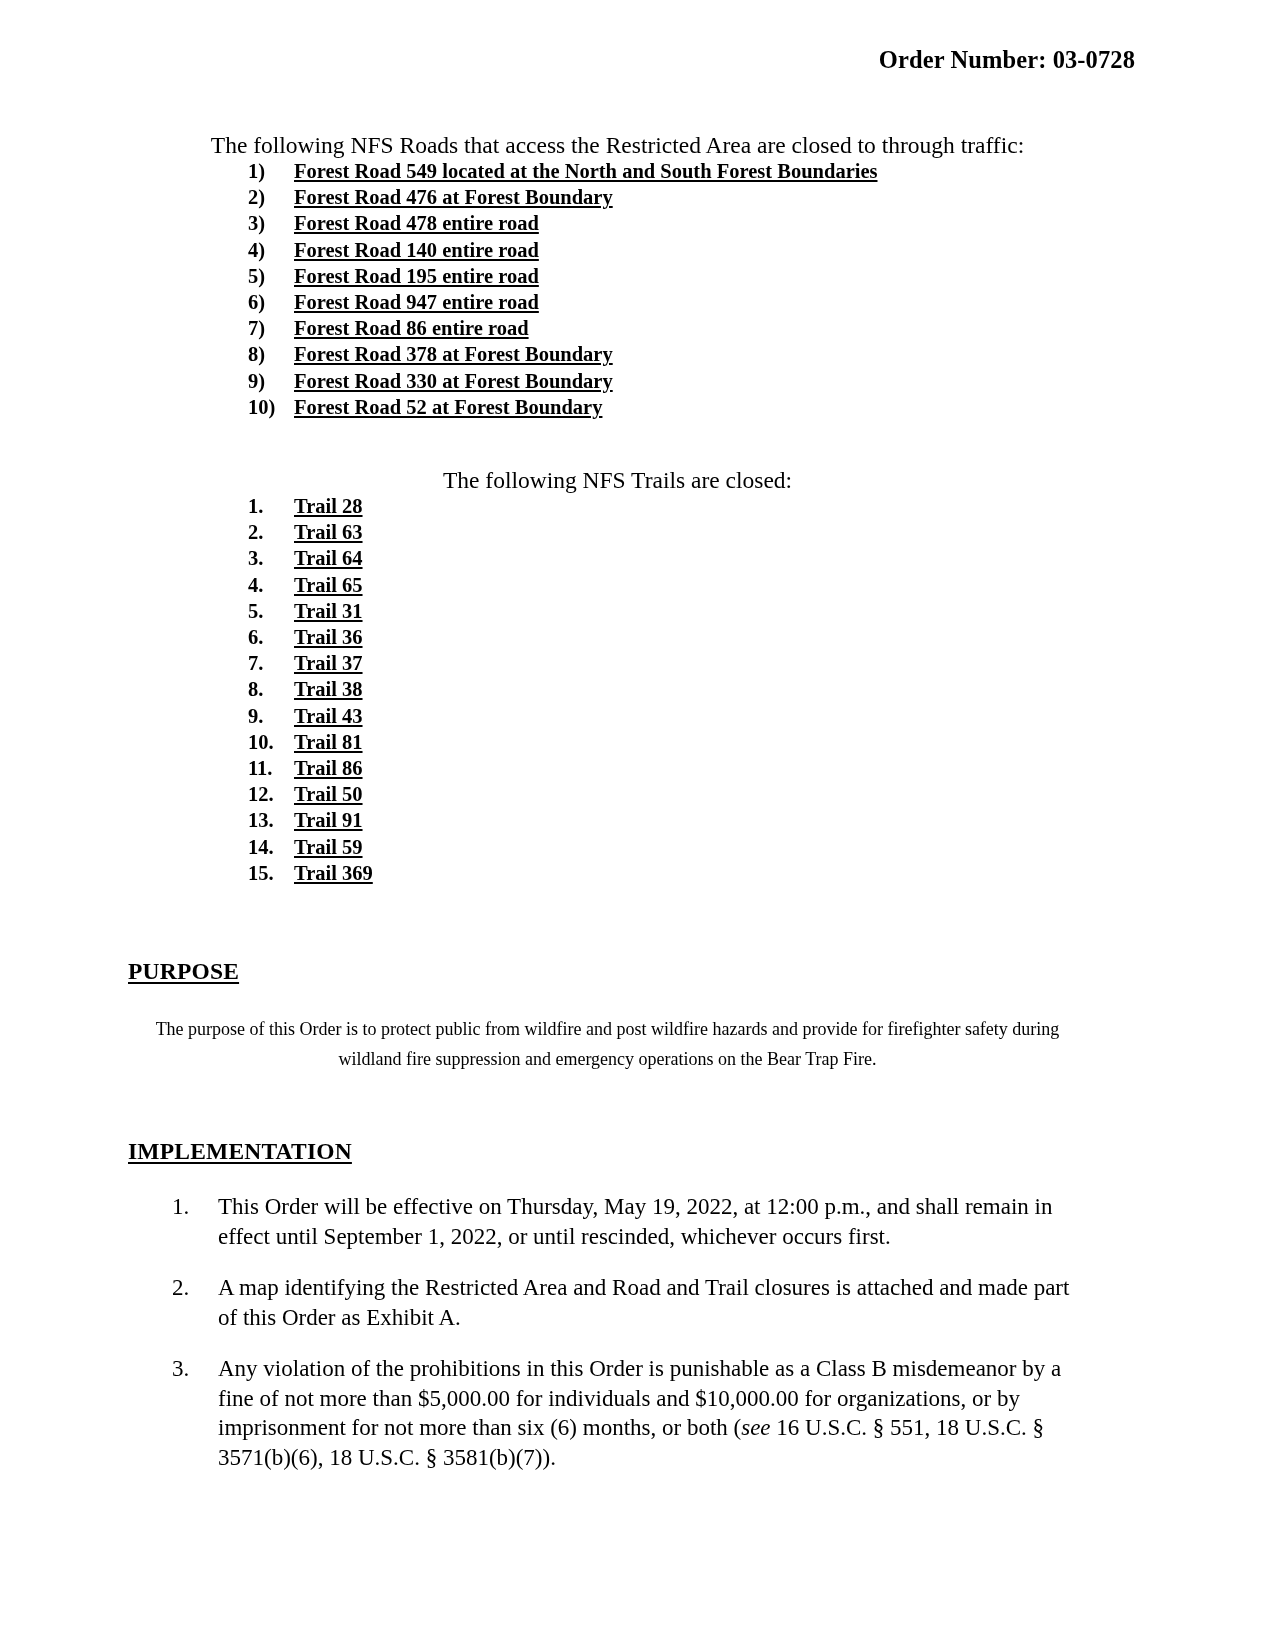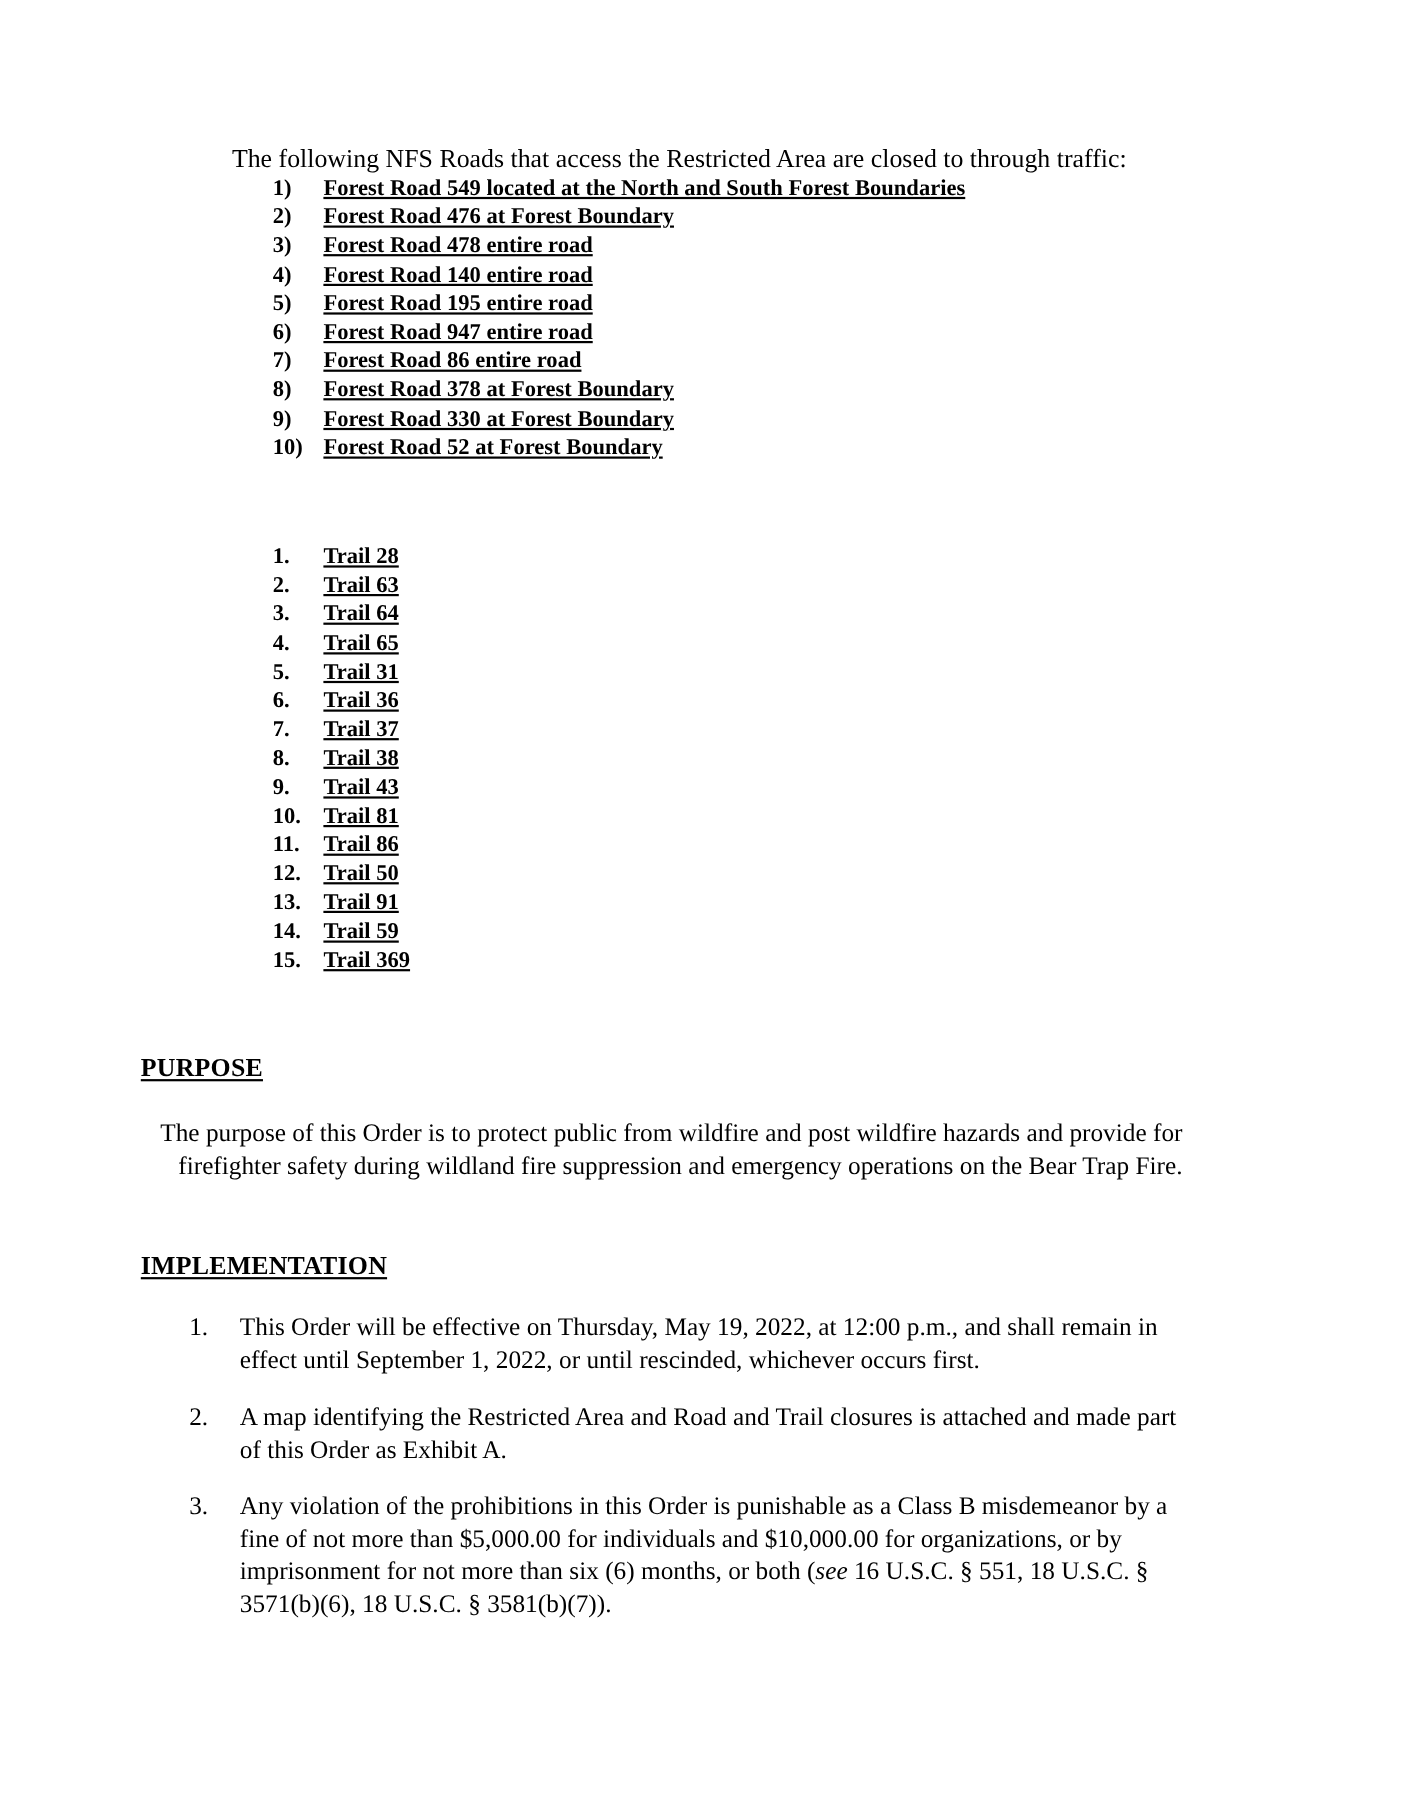--- a/index.html
+++ b/index.html
@@ -99,23 +99,23 @@
     text-decoration: underline;
     text-underline-offset: 3px;
     letter-spacing: 0.2px;
   }
 
   
   .para {
     position: absolute;
     left: 140px;
     width: 935px;
-    font-size: 23px;
+    font-size: 18px;
     line-height: 29.5px;
-    text-align: right;
+    text-align: center;
   }
 
   
   .impl-list {
     position: absolute;
     left: 172px;
     width: 905px;
     font-size: 23px;
     line-height: 29.5px;
   }
@@ -134,20 +134,21 @@
   }
   .impl-item .impl-text em {
     font-style: italic;
   }
 </style>
 </head>
 <body>
 
 <div class="page">
 
+  <div class="doc-header">Order Number: 03-0728</div>
 
   <div class="body-block intro-line" style="top:131px;">The following NFS Roads that access the Restricted Area are closed to through traffic:</div>
 
   <ol class="bold-list roads-list">
       <li>
         <span class="marker">1)</span>
         <span class="item-text">Forest Road 549 located at the North and South Forest Boundaries</span>
       </li>
       <li>
         <span class="marker">2)</span>
@@ -180,20 +181,21 @@
       <li>
         <span class="marker">9)</span>
         <span class="item-text">Forest Road 330 at Forest Boundary</span>
       </li>
       <li>
         <span class="marker">10)</span>
         <span class="item-text">Forest Road 52 at Forest Boundary</span>
       </li>
     </ol>
 
+  <div class="body-block intro-line" style="top:466px;">The following NFS Trails are closed:</div>
 
   <ol class="bold-list trails-list">
       <li>
         <span class="marker">1.</span>
         <span class="item-text">Trail 28</span>
       </li>
       <li>
         <span class="marker">2.</span>
         <span class="item-text">Trail 63</span>
       </li>

